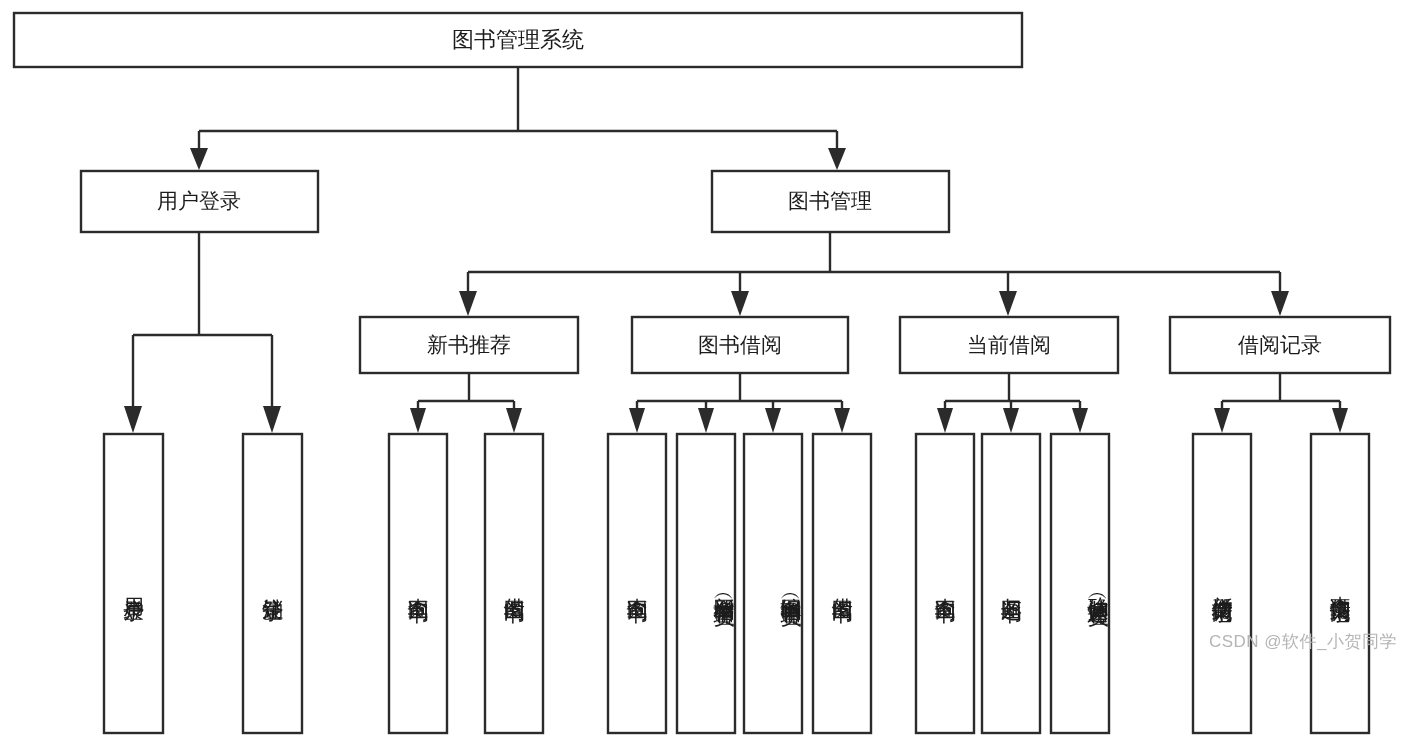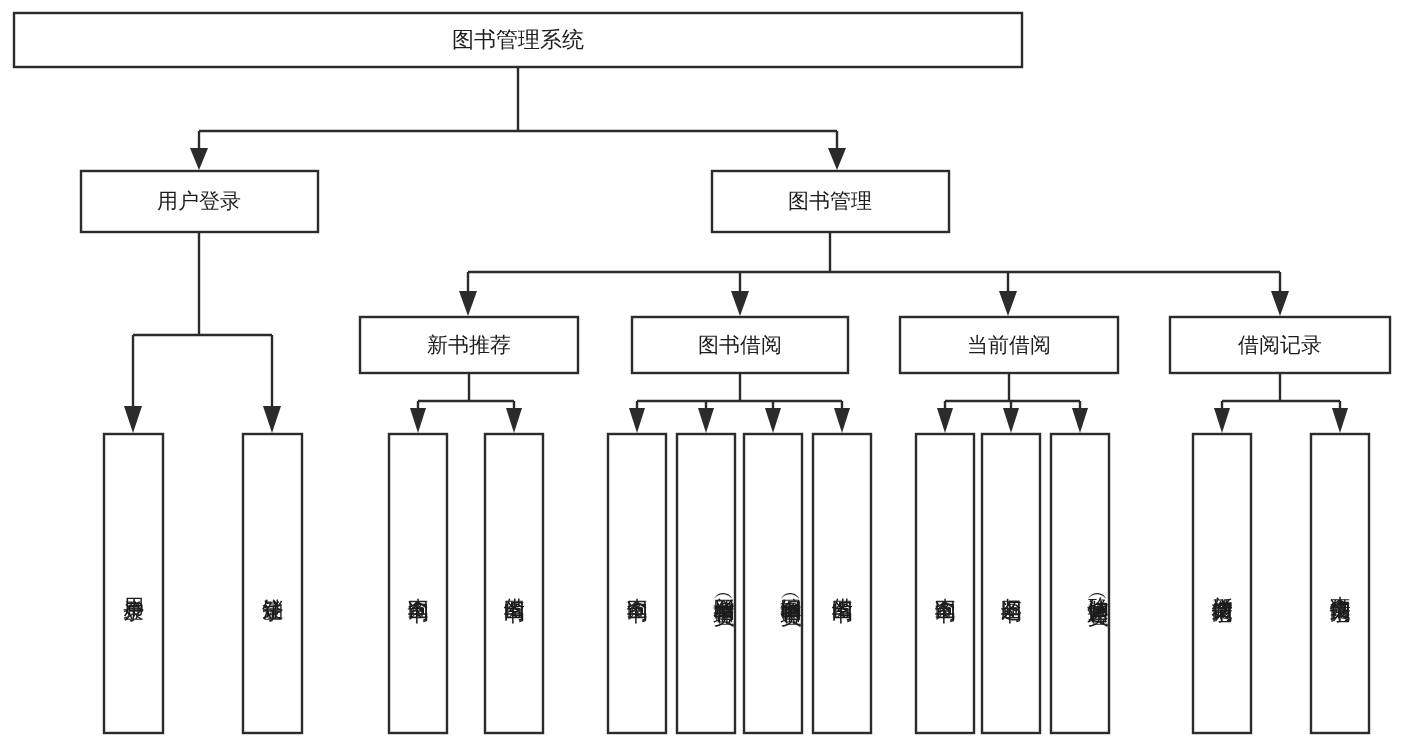--- a/index.html
+++ b/index.html
@@ -225,14 +225,15 @@
   <div class="vlabel" style="left:744px; top:440px; width:58px; height:293px; display:flex; align-items:flex-start; justify-content:center;">编辑图书（管理员）</div>
   <div class="vlabel" style="left:813px; top:434px; width:58px; height:299px; display:flex; align-items:center; justify-content:center;">借阅图书</div>
 
   <div class="vlabel" style="left:916px; top:434px; width:58px; height:299px; display:flex; align-items:center; justify-content:center;">查询图书</div>
   <div class="vlabel" style="left:982px; top:434px; width:58px; height:299px; display:flex; align-items:center; justify-content:center;">归还图书</div>
   <div class="vlabel" style="left:1051px; top:440px; width:58px; height:293px; display:flex; align-items:flex-start; justify-content:center;">确认归还（管理员）</div>
 
   <div class="vlabel" style="left:1193px; top:434px; width:58px; height:299px; display:flex; align-items:center; justify-content:center;">新增借阅记录</div>
   <div class="vlabel" style="left:1311px; top:434px; width:58px; height:299px; display:flex; align-items:center; justify-content:center;">查询借阅记录</div>
 
+  <div class="watermark">CSDN @软件_小贺同学</div>
 
 </div>
 
 </body></html>

